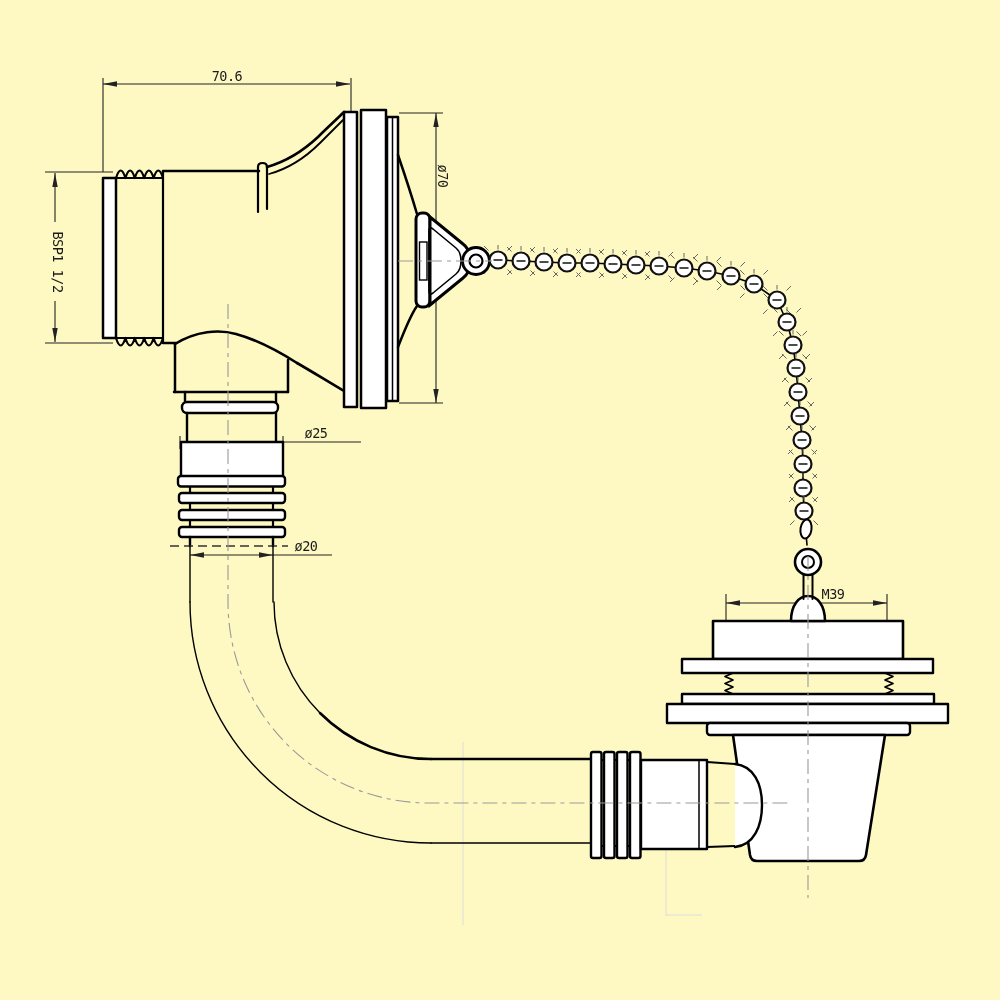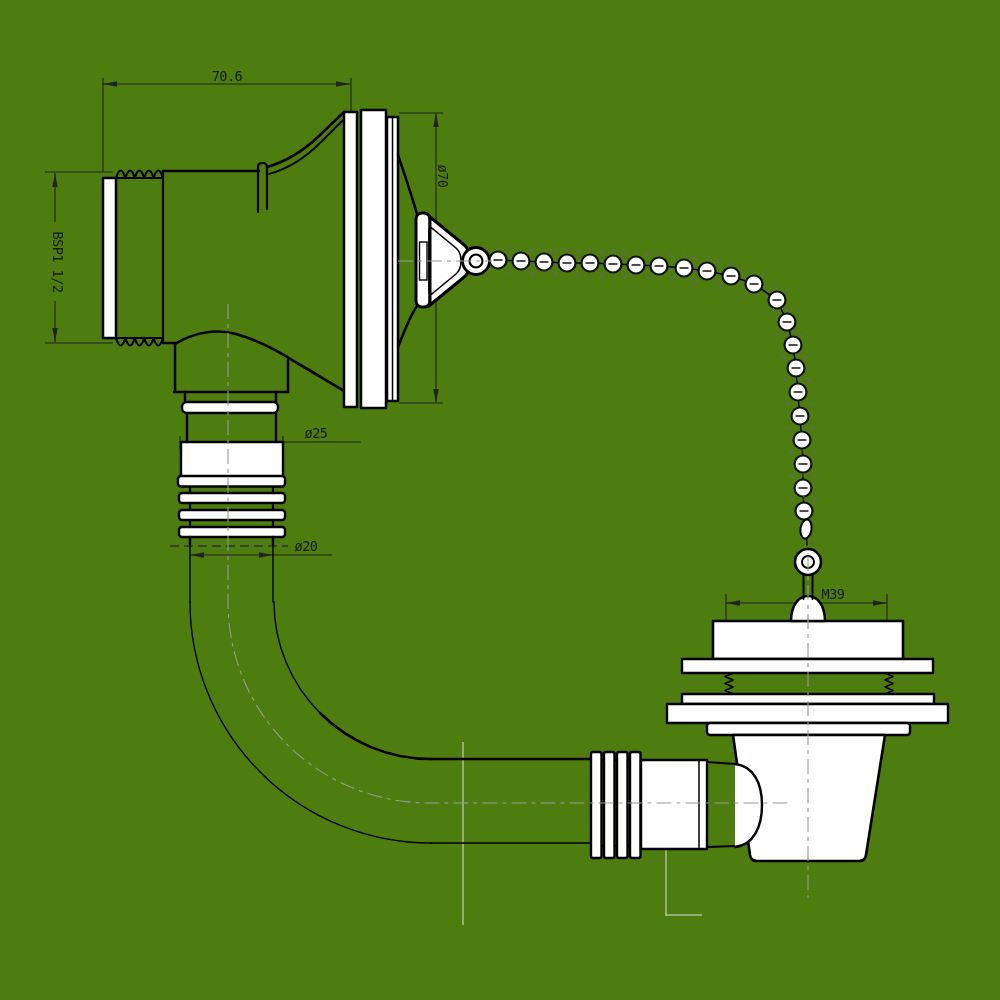--- a/index.html
+++ b/index.html
@@ -1,16 +1,16 @@
 <!DOCTYPE html>
 <html><head>
 <meta charset="utf-8">
 <style>
   html,body{margin:0;padding:0;background:#fff;}
-  .page{width:1000px;height:1000px;position:relative;background:#4d7c0f;overflow:hidden;}
+  .page{width:1000px;height:1000px;position:relative;background:#fef9c3;overflow:hidden;}
   svg{display:block;}
   .st  {stroke:#000;fill:none;stroke-linecap:round;stroke-linejoin:round;}
   .w26 {stroke-width:2.6;}
   .w25 {stroke-width:2.5;}
   .w24 {stroke-width:2.4;}
   .w22 {stroke-width:2.2;}
   .w20 {stroke-width:2;}
   .w18 {stroke-width:1.8;}
   .w16 {stroke-width:1.6;}
   .w15 {stroke-width:1.5;}

